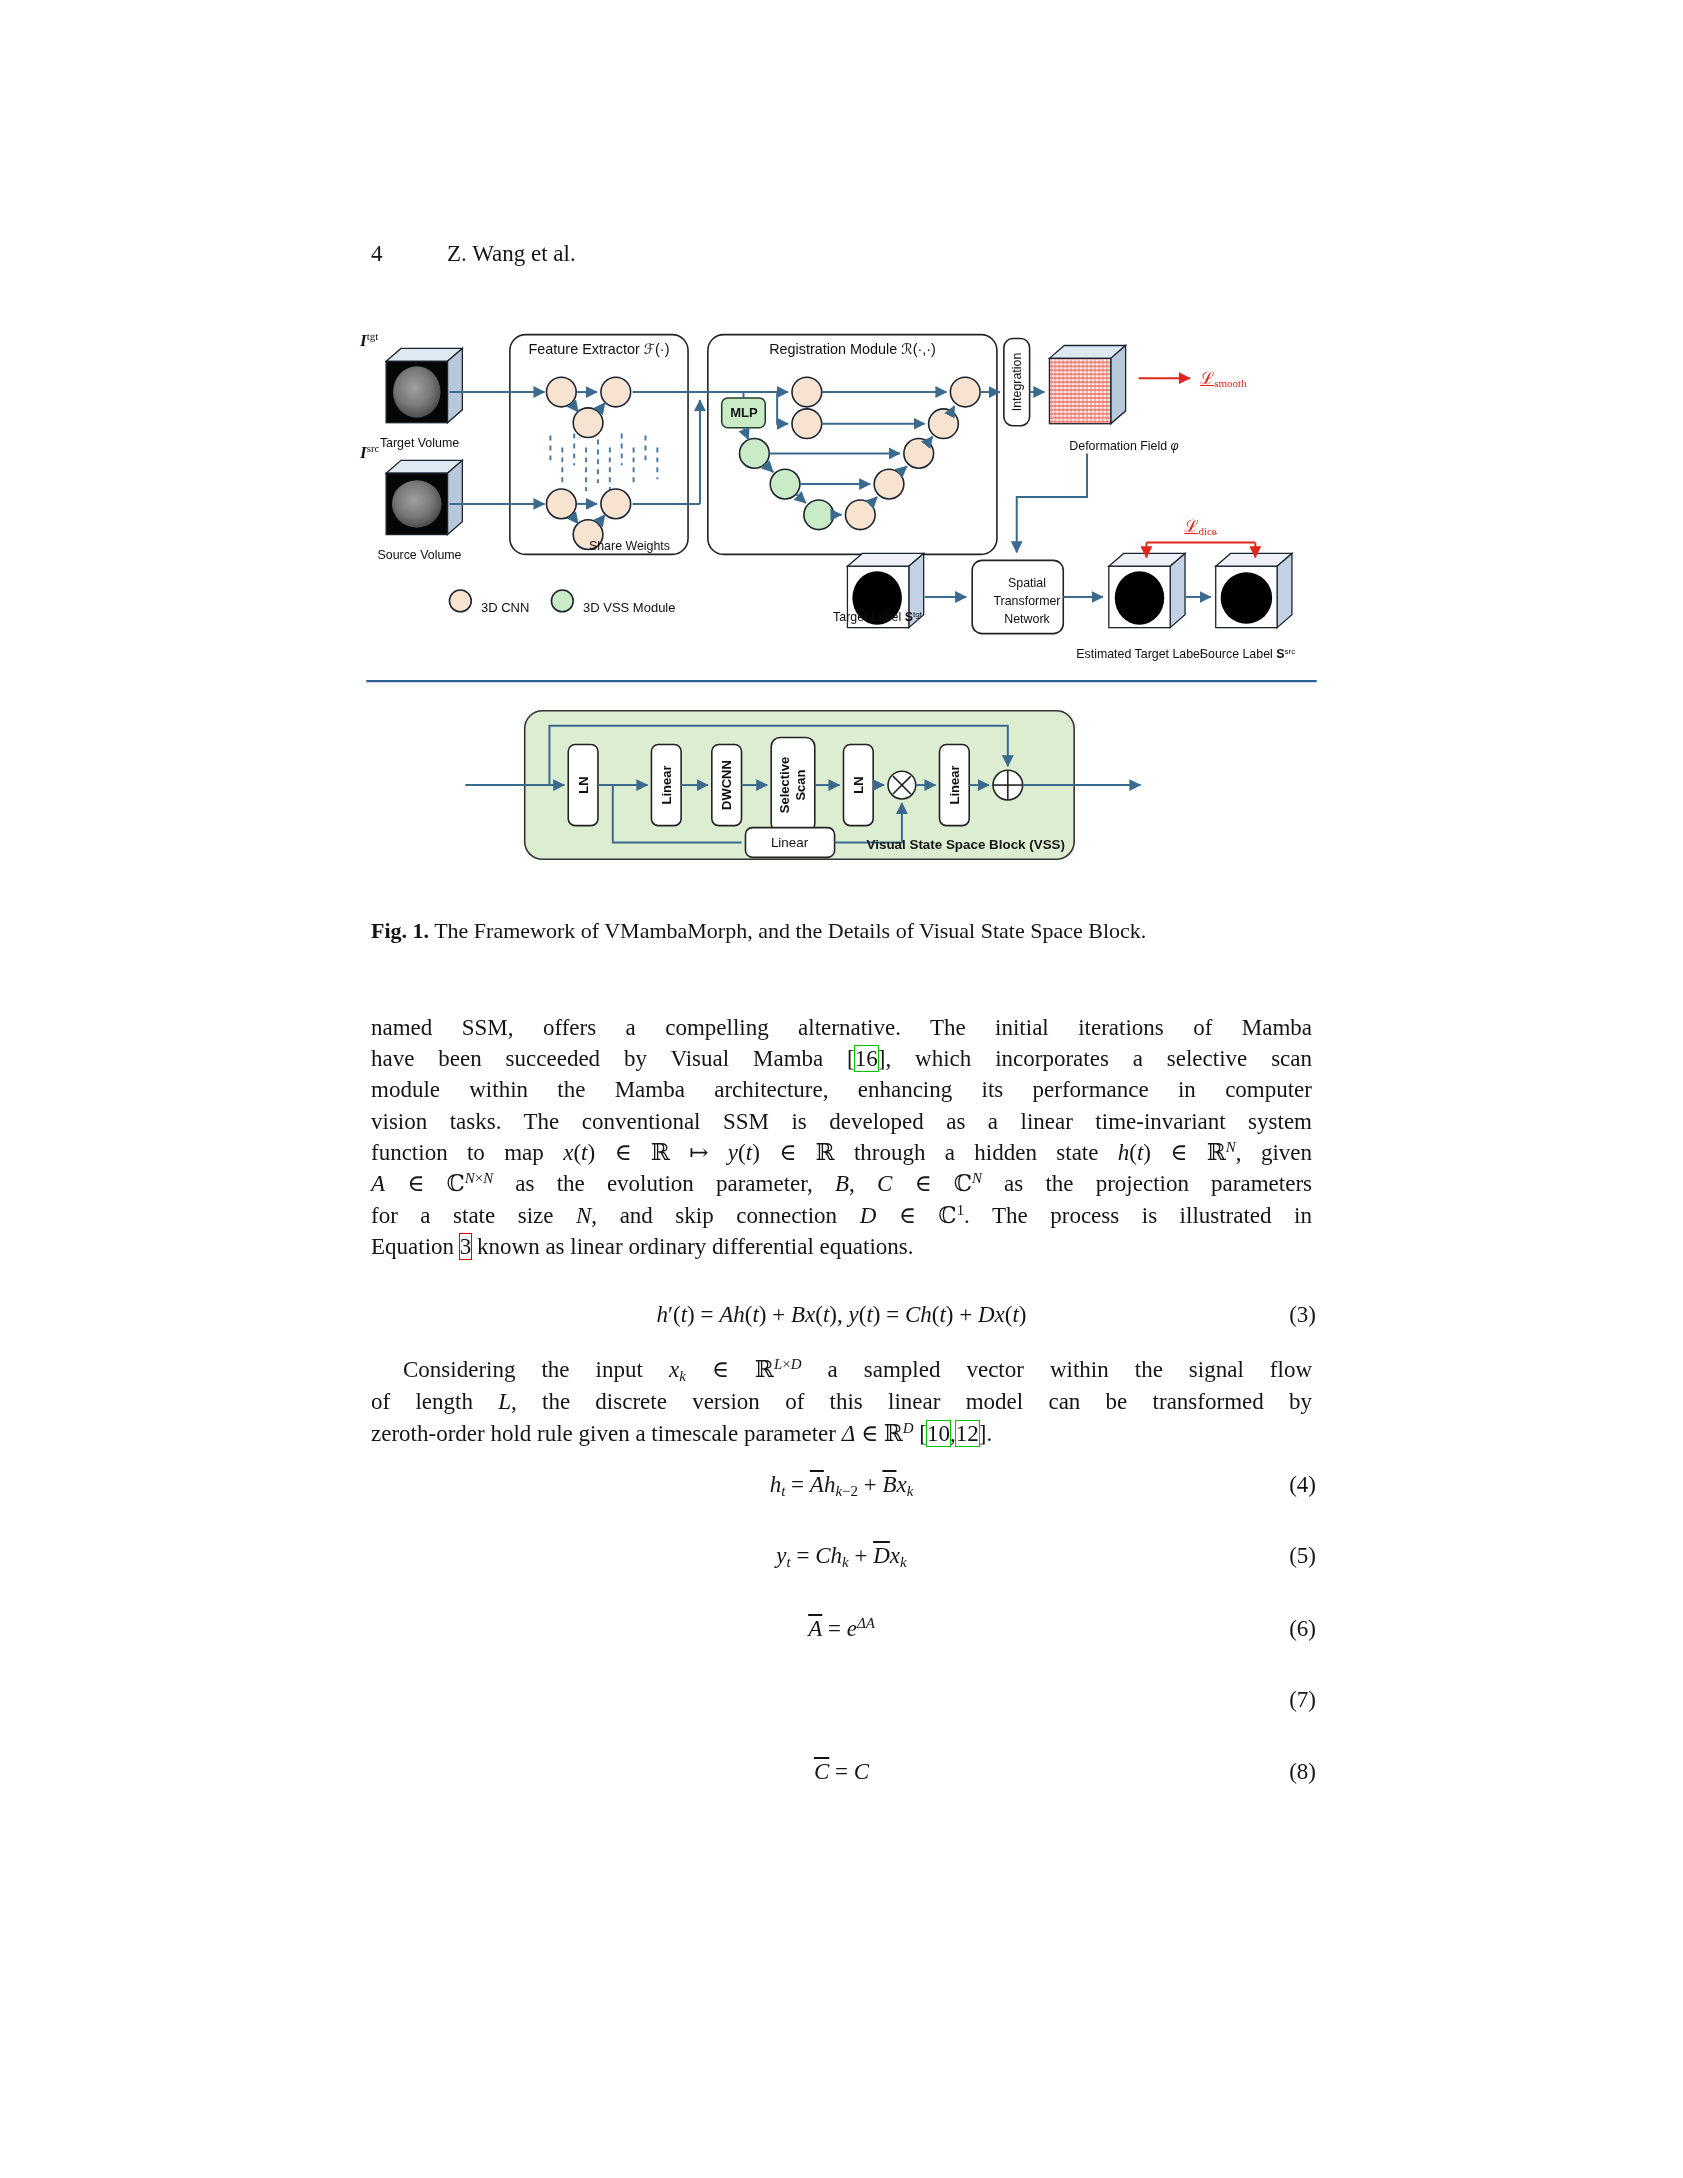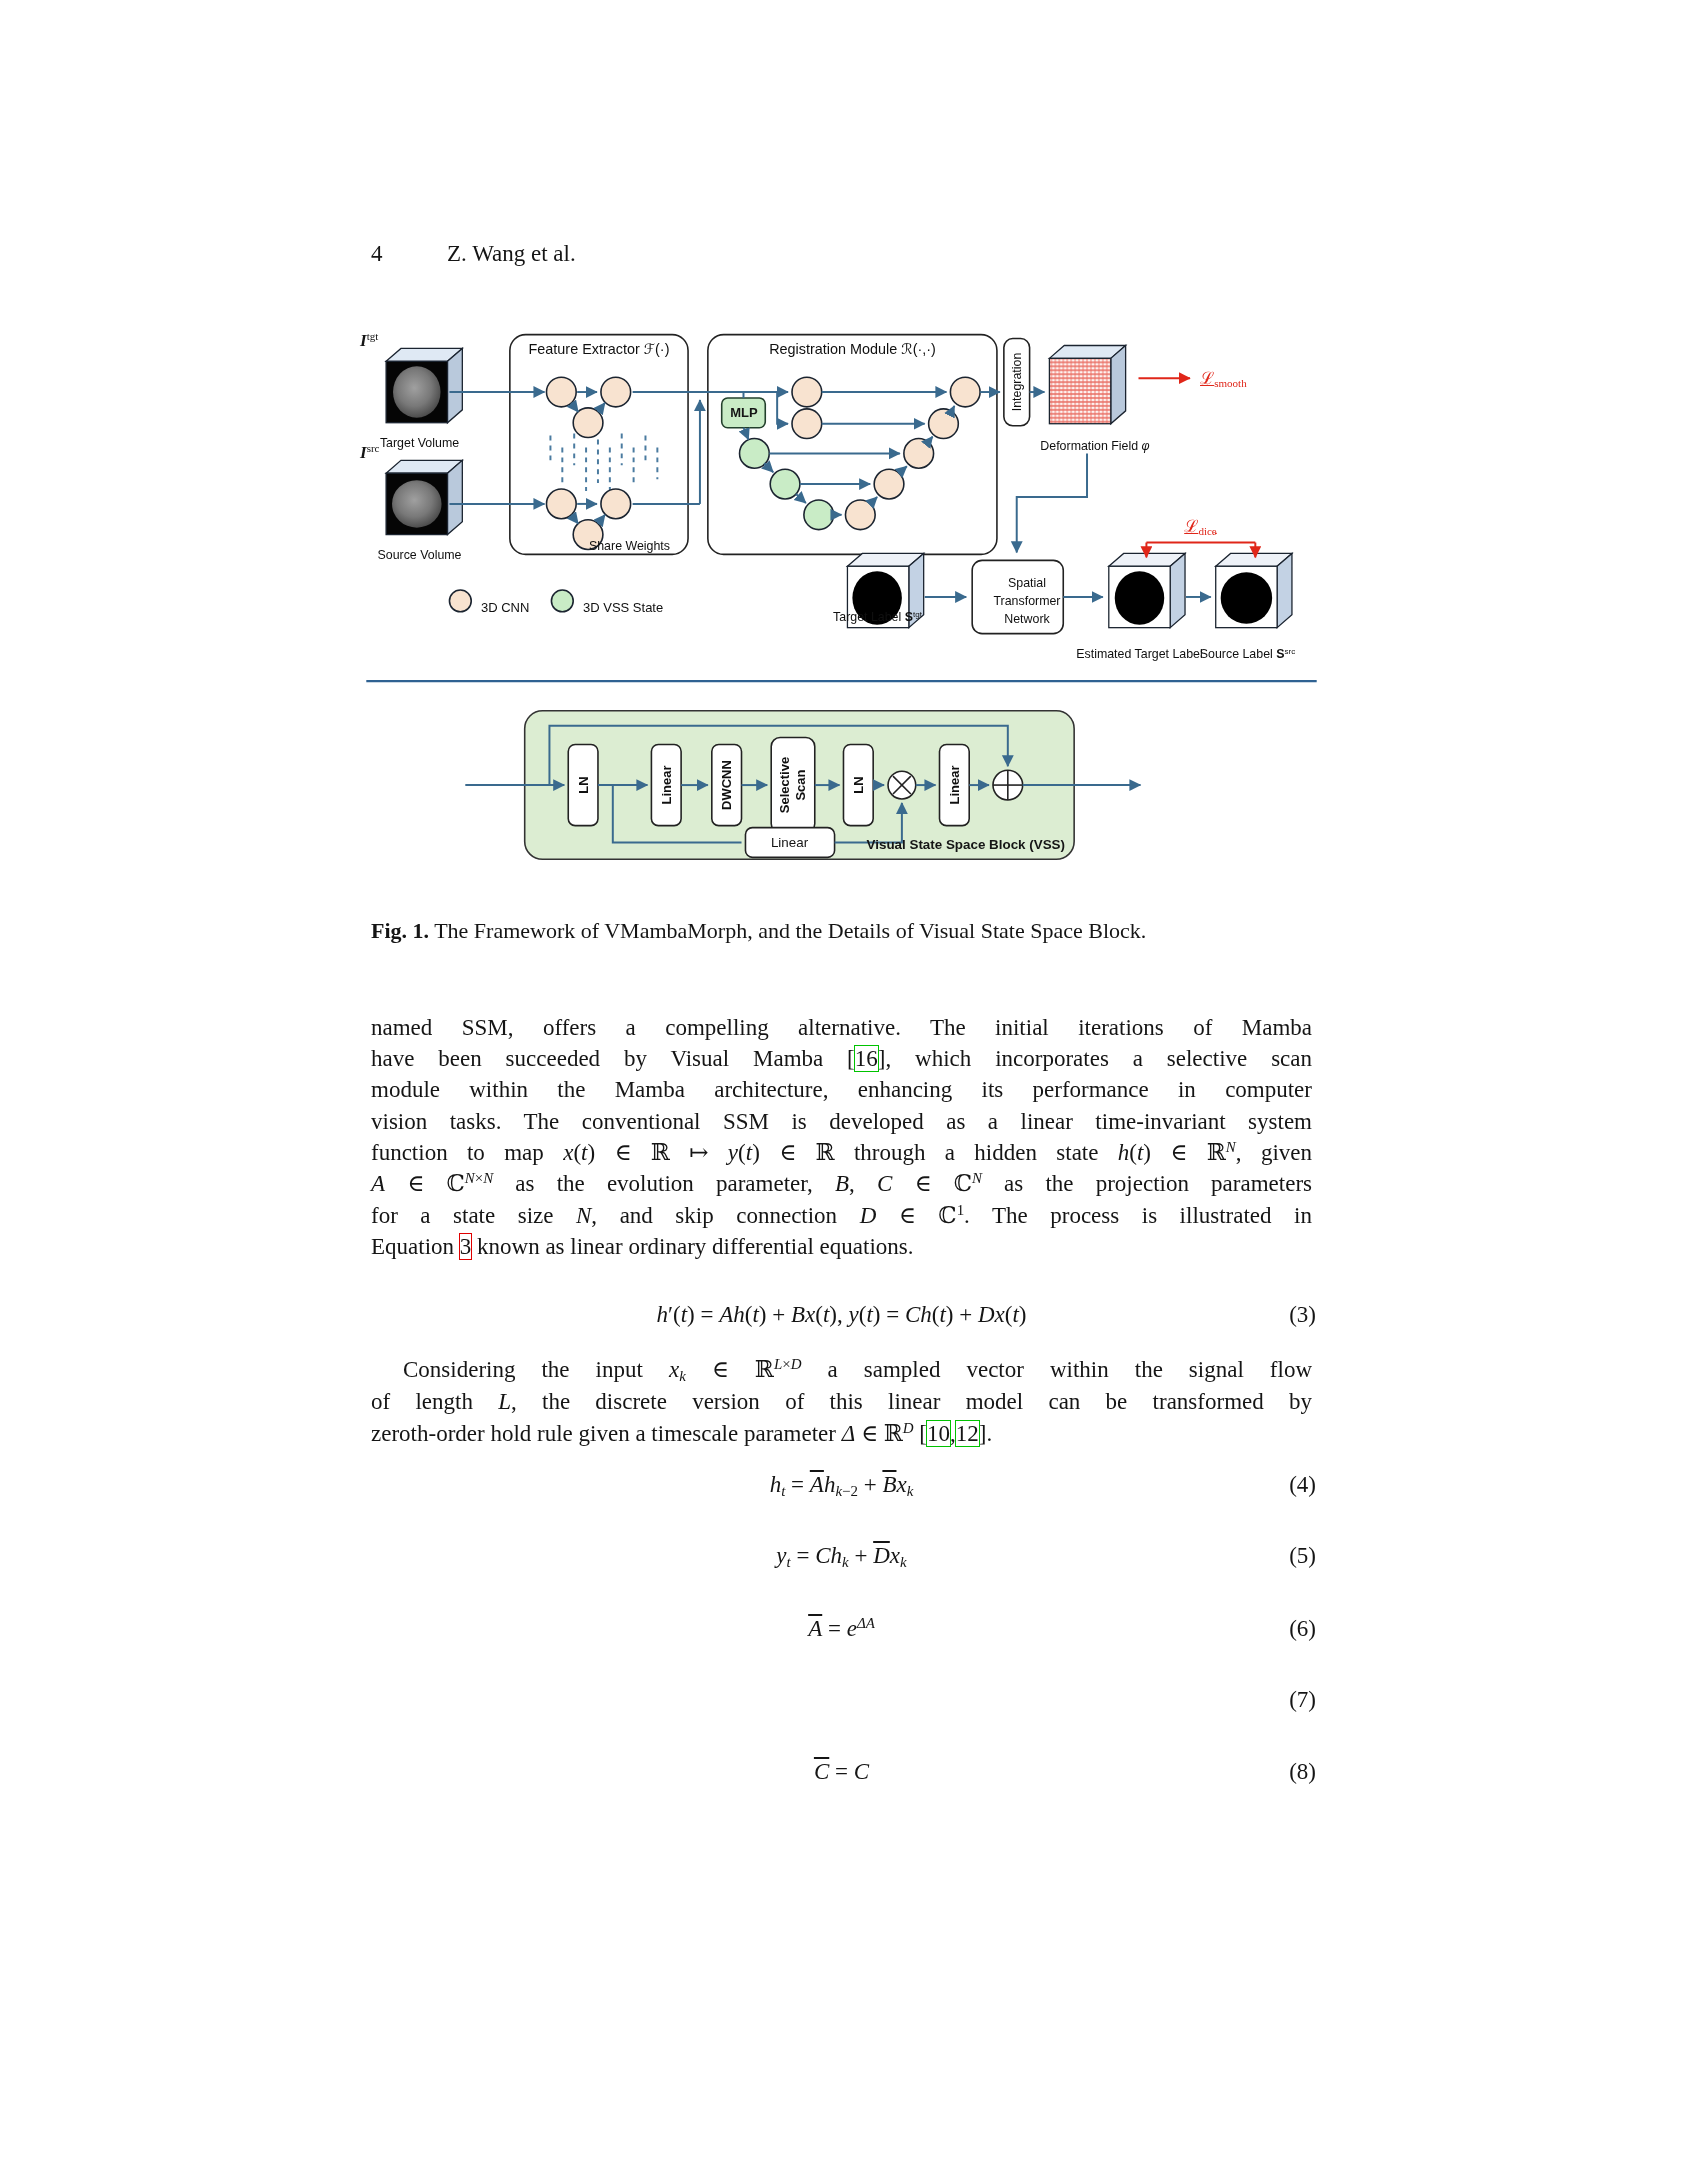--- a/index.html
+++ b/index.html
@@ -237,29 +237,29 @@
   <div class="abs" style="left:360px;top:331px;font-size:17px"><b><i>I</i></b><sup>tgt</sup></div>
   <div class="abs figlab center" style="left:370px;top:430px;width:99px">Target Volume</div>
   <div class="abs" style="left:360px;top:443px;font-size:17px"><b><i>I</i></b><sup>src</sup></div>
   <div class="abs figlab center" style="left:370px;top:542px;width:99px">Source Volume</div>
 
   <div class="abs boxtitle center" style="left:510px;top:341px;width:178px">Feature Extractor ℱ(·)</div>
   <div class="abs figlab center" style="left:580px;top:533px;width:99px">Share Weights</div>
   <div class="abs boxtitle center" style="left:708px;top:341px;width:289px">Registration Module ℛ(·,·)</div>
   <div class="abs sans bold center" style="left:722px;top:405px;width:44px;font-size:13px">MLP</div>
   <div class="abs vtext" style="left:973px;top:373px;width:87px;height:18px;line-height:18px;font-weight:normal;font-size:12.4px">Integration</div>
-  <div class="abs figlab center" style="left:1016px;top:433px;width:158px">Deformation Field  <i>φ</i></div>
+  <div class="abs figlab center" style="left:1045px;top:433px;width:158px">Deformation Field  <i>φ</i></div>
   <div class="abs red" style="left:1200px;top:366px;font-size:17px">ℒ<sub>smooth</sub></div>
   <div class="abs red center" style="left:1161px;top:514px;width:79px;font-size:17px">ℒ<sub>dice</sub></div>
   <div class="abs figlab center" style="left:972px;top:568px;width:110px;line-height:18px">Spatial<br>Transformer<br>Network</div>
   <div class="abs figlab center" style="left:808px;top:604px;width:139px">Target Label  <b>S</b><sup>tgt</sup></div>
   <div class="abs figlab center" style="left:1065px;top:641px;width:149px">Estimated Target Label</div>
   <div class="abs figlab center" style="left:1178px;top:641px;width:139px">Source Label  <b>S</b><sup>src</sup></div>
   <div class="abs figlab" style="left:481px;top:594px;font-size:13px">3D CNN</div>
-  <div class="abs figlab" style="left:583px;top:594px;font-size:13px">3D VSS State</div>
+  <div class="abs figlab" style="left:583px;top:594px;font-size:13px">3D VSS Module</div>
 
   <div class="abs vtext" style="left:543px;top:774px;width:81px;height:22px;line-height:22px">LN</div>
   <div class="abs vtext" style="left:626px;top:774px;width:81px;height:22px;line-height:22px">Linear</div>
   <div class="abs vtext" style="left:686px;top:774px;width:81px;height:22px;line-height:22px">DWCNN</div>
   <div class="abs vtext" style="left:752px;top:769px;width:81px;height:32px;line-height:16px">Selective Scan</div>
   <div class="abs vtext" style="left:818px;top:774px;width:81px;height:22px;line-height:22px">LN</div>
   <div class="abs vtext" style="left:914px;top:774px;width:81px;height:22px;line-height:22px">Linear</div>
   <div class="abs sans center" style="left:745px;top:835px;width:89px;font-size:13.4px">Linear</div>
   <div class="abs sans bold right" style="left:847px;top:837px;width:218px;font-size:13.4px">Visual State Space Block (VSS)</div>
 

